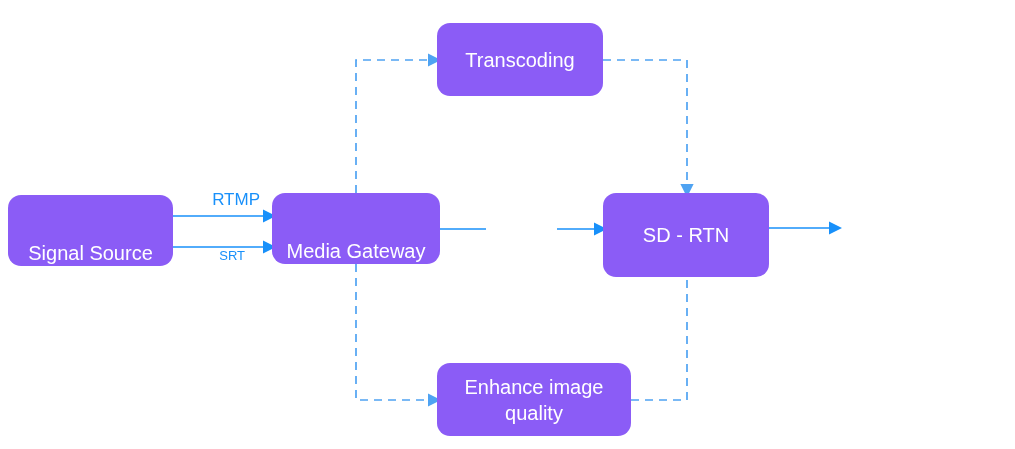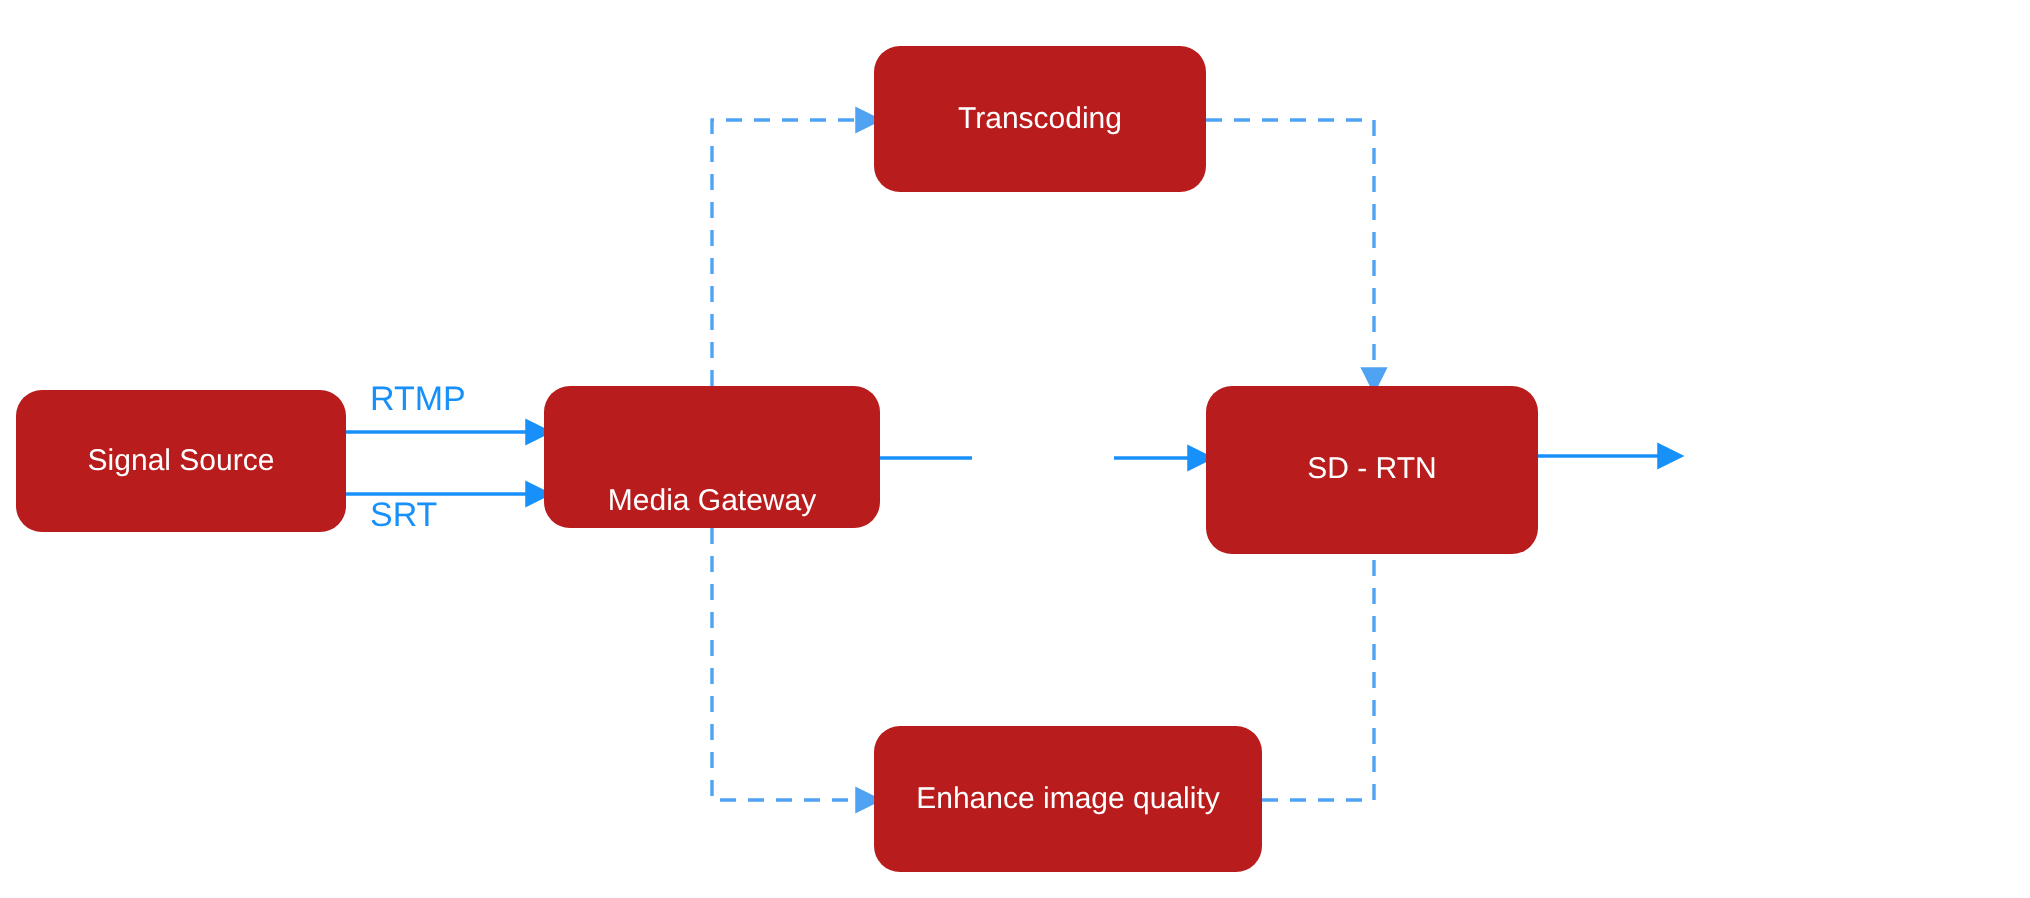--- a/index.html
+++ b/index.html
@@ -16,47 +16,47 @@
     overflow: hidden;
   }
   .connector-layer {
     position: absolute;
     left: 0; top: 0;
     width: 1015px;
     height: 449px;
   }
   .node {
     position: absolute;
-    background: #b91c1c;
+    background: #8b5cf6;
     color: #ffffff;
     border-radius: 13px;
     display: flex;
     align-items: center;
     justify-content: center;
     text-align: center;
-    font-size: 15px;
+    font-size: 20px;
     line-height: 26px;
     padding: 0 10px;
     box-sizing: border-box;
   }
-  .node-signal-source   { left: 8px;   top: 195px; width: 165px; height: 71px; }
+  .node-signal-source   { left: 8px;   top: 195px; width: 165px; height: 71px; align-items: flex-end; }
   .node-media-gateway   { left: 272px; top: 193px; width: 168px; height: 71px; align-items: flex-end; }
   .node-transcoding     { left: 437px; top: 23px;  width: 166px; height: 73px; }
   .node-enhance         { left: 437px; top: 363px; width: 194px; height: 73px; }
   .node-sd-rtn          { left: 603px; top: 193px; width: 166px; height: 84px; }
   .node-audience        { left: 838px; top: 193px; width: 167px; height: 70px; }
 
   .edge-label {
     position: absolute;
     color: #1890fa;
-    text-align: left;
+    text-align: right;
     white-space: nowrap;
   }
   .label-rtmp { left: 185px; top: 190px; width: 75px; font-size: 17px; }
-  .label-srt  { left: 185px; top: 248px; width: 75px; font-size: 17px; }
+  .label-srt  { left: 170px; top: 248px; width: 75px; font-size: 13px; }
   .label-rtc  { left: 481px; top: 215px; width: 80px; font-size: 22px; }
 </style>
 </head>
 <body>
 
 <div class="canvas">
 
   <svg class="connector-layer" width="1015" height="449" viewBox="0 0 1015 449" xmlns="http://www.w3.org/2000/svg">
     <defs>
       <marker id="arrow-solid" viewBox="0 0 10 10" refX="1" refY="5" markerWidth="8" markerHeight="8" orient="auto-start-reverse">

